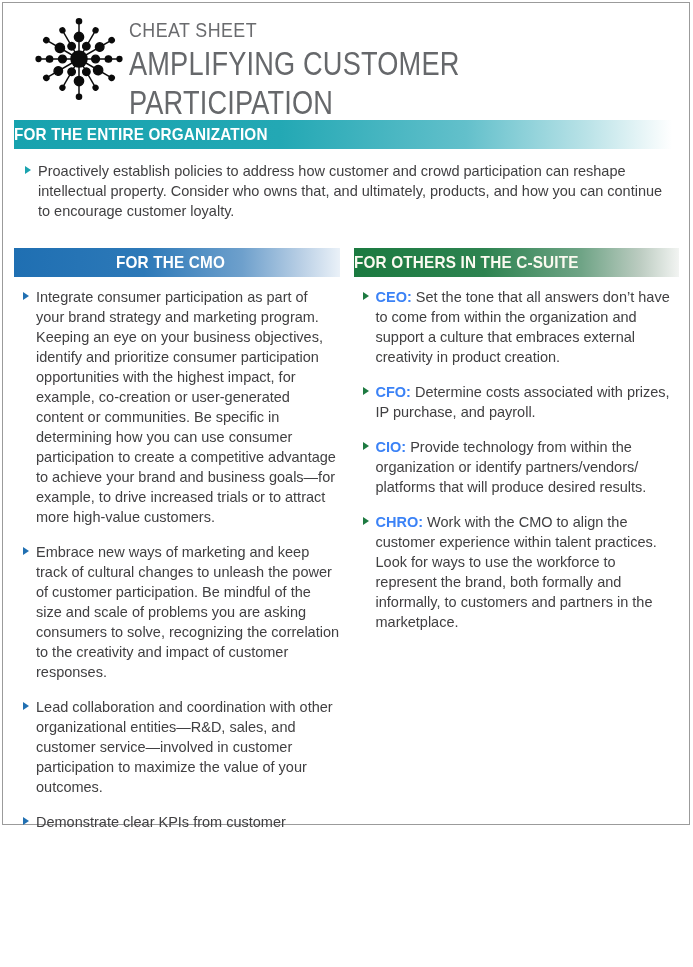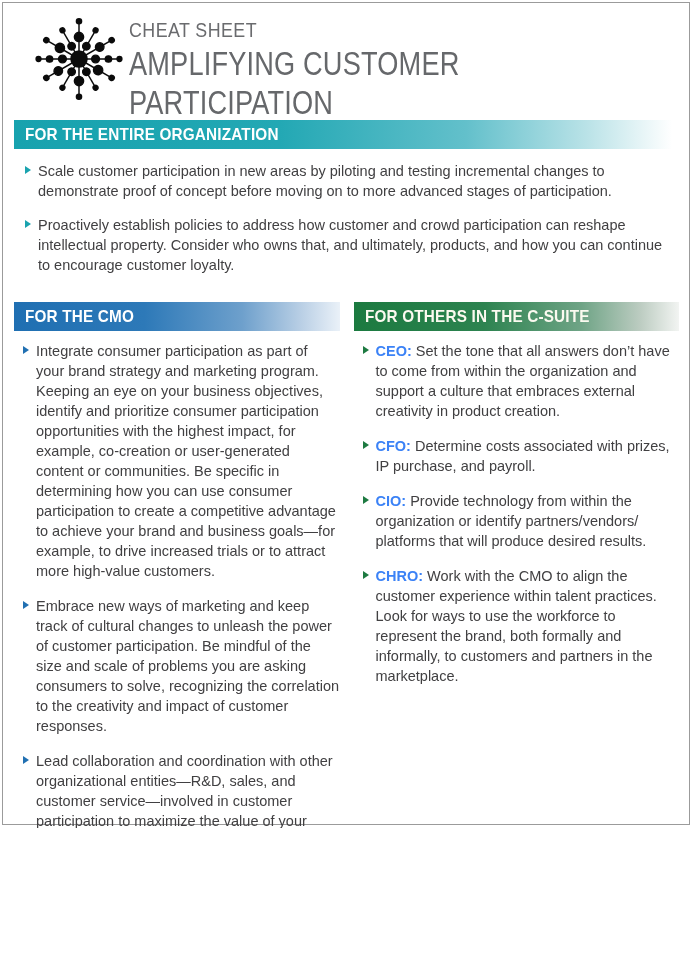--- a/index.html
+++ b/index.html
@@ -8,24 +8,24 @@
   .content{position:absolute;left:14px;right:14px;top:0;}
 
   
   .header{display:flex;align-items:flex-start;height:114px;padding-top:6px;margin-left:19px;}
   .logo{width:92px;height:106px;flex:0 0 auto;}
   .header-text{padding-top:12px;margin-left:4px;}
   .kicker{font-size:21px;color:#6a6b6e;transform:scaleX(0.85);transform-origin:left center;letter-spacing:.5px;line-height:1.1;}
   .title{font-size:34px;color:#66686b;transform:scaleX(0.8);transform-origin:left center;line-height:1.15;margin-top:3px;letter-spacing:.2px;}
 
   
-  .bar{height:29px;display:flex;align-items:center;padding-left:11px;box-sizing:border-box;}
+  .bar{height:29px;display:flex;align-items:center;box-sizing:border-box;}
   .bar-label{color:#fff;font-weight:bold;font-size:17px;transform:scaleX(0.9);transform-origin:left center;letter-spacing:.2px;white-space:nowrap;}
   .bar-teal{background:linear-gradient(90deg,#17a2ae 0%,#23a8b4 40%,#63c0cb 68%,#b9e2e7 86%,#ffffff 99%);}
-  .bar-blue{background:linear-gradient(90deg,#1f6fb2 0%,#2d79b8 40%,#6ea0cc 70%,#b9cfe5 88%,#eaf1f8 100%);}
+  .bar-blue{background:linear-gradient(90deg,#1f6fb2 0%,#2d79b8 40%,#6ea0cc 70%,#b9cfe5 88%,#eaf1f8 100%);justify-content:center;}
   .bar-green{background:linear-gradient(90deg,#1b7a40 0%,#2d8350 40%,#6fa486 70%,#bcccc1 88%,#f2f4f2 100%);text-align:center;}
   .bar-green .bar-label{color:#fbfaf0;}
 
   
   .bullets{padding:12px 4px 0 11px;}
   .bullet{display:flex;margin-bottom:14px;}
   .arrow{flex:0 0 auto;width:0;height:0;border-top:4.5px solid transparent;border-bottom:4.5px solid transparent;margin:5px 7px 0 0;}
   .arrow-teal{border-left:6px solid #1aa3af;}
   .arrow-blue{border-left:6px solid #2170b2;}
   .arrow-green{border-left:6px solid #1d7a41;}
@@ -119,24 +119,20 @@
       </div>
     </div>
 
     <div>
       <div class="bar bar-teal">
         <span class="bar-label">FOR THE ENTIRE ORGANIZATION</span>
       </div>
       <div class="bullets">
         <div class="bullet">
           <span class="arrow arrow-teal"></span>
-          <p>Scale customer participation in new areas by piloting and testing incremental changes to demonstrate proof of concept before moving on to more advanced stages of participation.</p>
-        </div>
-        <div class="bullet">
-          <span class="arrow arrow-teal"></span>
           <p>Proactively establish policies to address how customer and crowd participation can reshape intellectual property. Consider who owns that, and ultimately, products, and how you can continue to encourage customer loyalty.</p>
         </div>
       </div>
     </div>
 
     <div class="columns">
       <div class="col">
         <div class="bar bar-blue">
           <span class="bar-label">FOR THE CMO</span>
         </div>

